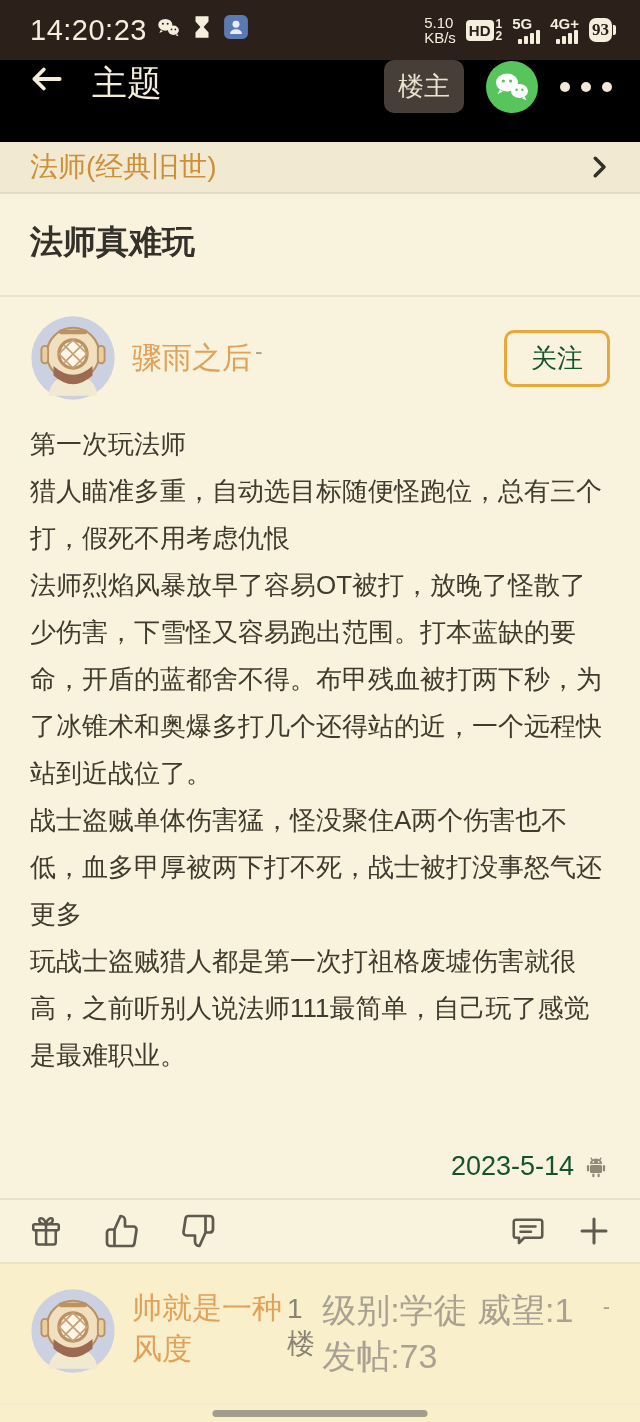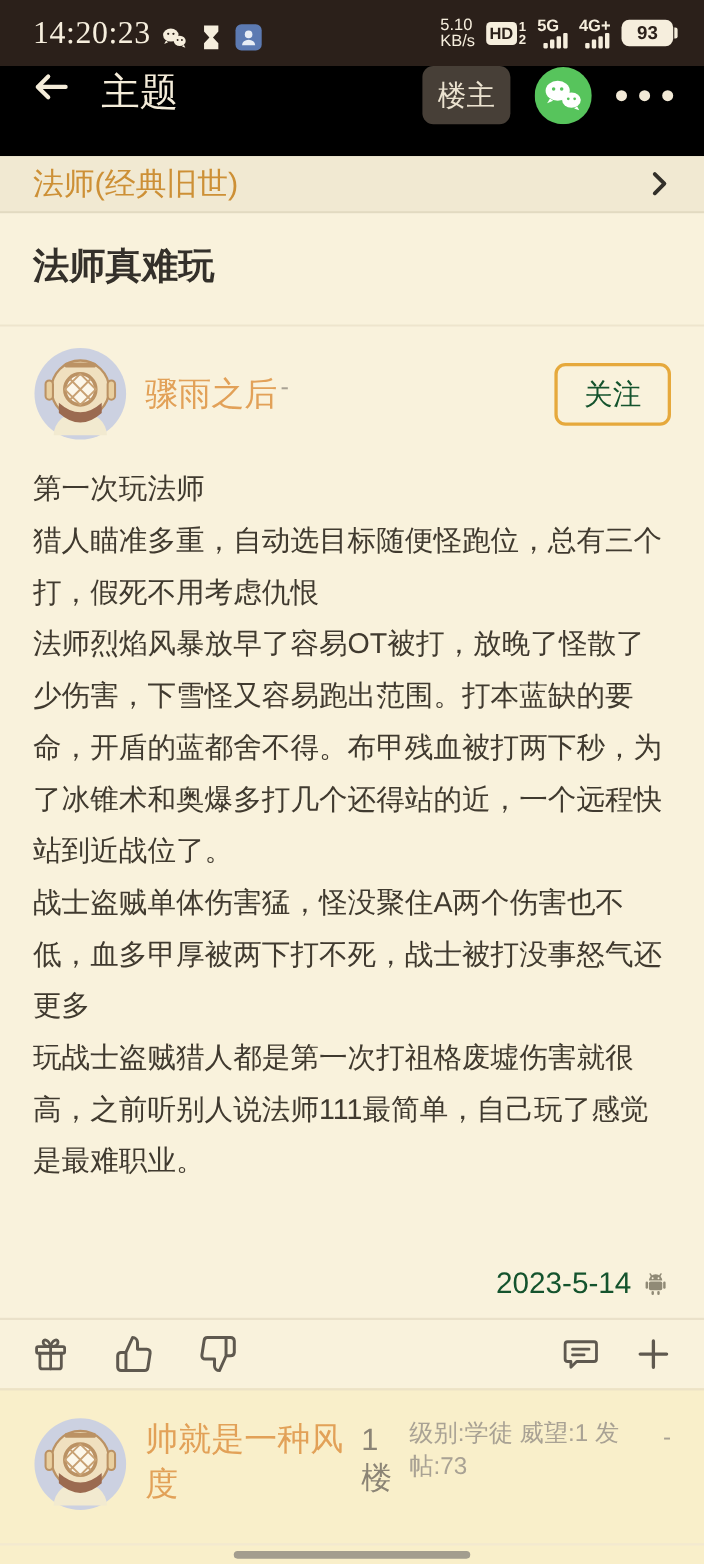--- a/index.html
+++ b/index.html
@@ -4,35 +4,35 @@
 <style>
   html,body{margin:0;padding:0;}
   body{
     width:640px;height:1422px;overflow:hidden;
     font-family:"Liberation Sans","DejaVu Sans",sans-serif;
     background:#f9f2dc;display:flex;flex-direction:column;
   }
   
   .status-bar{height:60px;background:#2b201a;color:#f6eedd;display:flex;align-items:center;
     padding:0 24px 0 30px;box-sizing:border-box;flex:none;}
-  .sb-left{display:flex;align-items:flex-end;gap:8px;font-family:Liberation Serif, serif;}
+  .sb-left{display:flex;align-items:flex-start;gap:8px;}
   .sb-time{font-size:29px;letter-spacing:.5px;}
   .sb-ic{width:26px;height:26px;display:block;}
   .sb-right{margin-left:auto;display:flex;align-items:center;gap:10px;}
   .sb-speed{display:flex;flex-direction:column;align-items:flex-start;font-size:15px;line-height:15px;}
   .hd-wrap{display:flex;align-items:center;gap:2px;}
   .hd-badge{background:#f6eedd;color:#2b201a;font-weight:800;font-size:15px;padding:2px 3px;border-radius:4px;}
   .hd-sims{display:flex;flex-direction:column;font-size:12px;line-height:12px;font-weight:700;}
   .net{display:flex;flex-direction:column;align-items:flex-start;}
   .net-label{font-size:15px;font-weight:700;line-height:13px;}
   .bars{display:flex;align-items:flex-end;gap:2px;margin-left:6px;}
   .bars i{display:block;width:4px;background:#f6eedd;border-radius:1px;}
   .b1{height:5px;}.b2{height:8px;}.b3{height:11px;}.b4{height:14px;}
   .battery{display:flex;align-items:center;}
-  .battery-body{background:#f6eedd;color:#2b201a;font-weight:700;font-size:17px;border-radius:7px;padding:2px 14px;}
+  .battery-body{background:#f6eedd;color:#2b201a;font-weight:700;font-size:17px;border-radius:7px;padding:2px 3px;font-family:Liberation Serif, serif;}
   .battery-nub{width:3px;height:10px;background:#f6eedd;border-radius:0 2px 2px 0;margin-left:1px;}
   
   .app-header{height:82px;background:#000000;display:flex;align-items:flex-start;
     padding:0 28px;box-sizing:border-box;color:#f4ecd9;flex:none;}
   .back-btn{width:38px;height:38px;display:block;}
   .header-title{font-size:35px;margin-left:26px;}
   .header-right{margin-left:auto;display:flex;align-items:center;gap:22px;}
   .owner-badge{background:#473f37;color:#ece3d0;font-size:26px;padding:9px 14px;border-radius:10px;}
   .wechat-btn{width:52px;height:52px;display:block;}
   .dots{display:flex;gap:11px;align-items:center;padding:6px 0;}
@@ -65,21 +65,21 @@
   .act{width:36px;height:36px;display:block;}
   .right-group{margin-left:auto;display:flex;gap:30px;align-items:center;}
   
   .reply-card{height:160px;background:#f9efca;flex:none;position:relative;box-sizing:border-box;
     padding:24px 30px 0;border-top:2px solid #ece2c6;}
   .reply-row{display:flex;align-items:flex-start;}
   .reply-col{margin-left:16px;flex:1;display:flex;flex-direction:row;gap:3px;}
   .reply-head{display:flex;align-items:baseline;}
   .reply-name{color:#e2a158;font-size:30px;}
   .reply-floor{margin-left:auto;color:#8b8475;font-size:28px;}
-  .reply-meta{color:#a9a294;font-size:22px;}
+  .reply-meta{color:#a9a294;font-size:34px;}
   .reply-sig{color:#a9a294;font-size:22px;margin-top:6px;}
   .bottom-divider{position:absolute;left:0;right:0;bottom:17px;height:2px;background:#f3e9d0;}
   .home-indicator{position:absolute;left:50%;transform:translateX(-50%);bottom:5px;
     width:215px;height:7px;border-radius:4px;background:#a39d8e;}
 </style>
 </head>
 <body>
 
 <div class="status-bar">
   <div class="sb-left">

